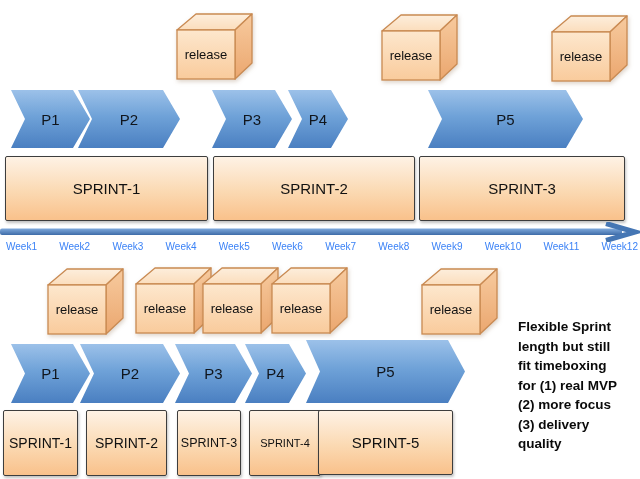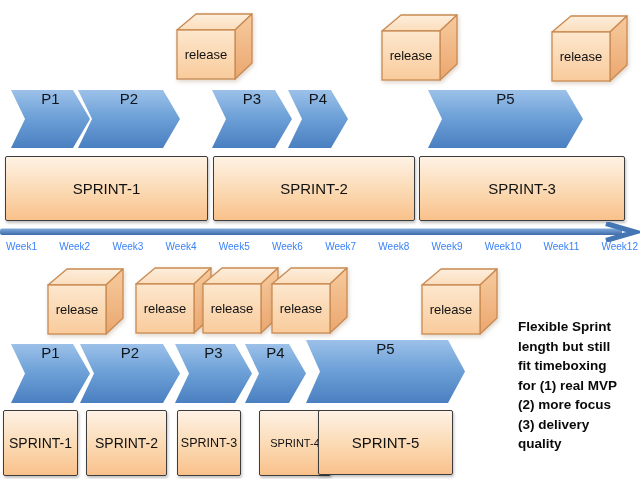--- a/index.html
+++ b/index.html
@@ -5,21 +5,21 @@
   html,body{margin:0;padding:0;background:#ffffff;}
   #stage{
     position:relative;width:640px;height:479px;background:#ffffff;
     font-family:"Liberation Sans",sans-serif;overflow:hidden;
   }
   
   .cube{position:absolute;filter:drop-shadow(1px 2px 2px rgba(120,80,40,.25));}
   .cube text{font-family:"Liberation Sans",sans-serif;font-size:13px;fill:#111;}
   
   .chev{
-    position:absolute;display:flex;align-items:flex-start;justify-content:center;
+    position:absolute;display:flex;align-items:center;justify-content:center;
     background:linear-gradient(180deg,#9cc1e9 0%,#6fa2d8 45%,#4a7fc1 100%);
     clip-path:polygon(0 0,calc(100% - 17px) 0,100% 50%,calc(100% - 17px) 100%,0 100%,14px 50%);
     filter:drop-shadow(1px 2px 2px rgba(40,60,90,.35));
   }
   .chev span{font-size:15px;color:#10151c;}
   
   .sprint{
     position:absolute;display:flex;align-items:center;justify-content:center;
     background:linear-gradient(180deg,#fef2e5 0%,#fbd9b2 55%,#f9c18b 100%);
     border:1.6px solid #3d3d3d;border-radius:2px;
@@ -176,21 +176,21 @@
 
   <div class="sprint" style="left:3px;top:410px;width:75px;height:66px">
       <span style="font-size:14px">SPRINT-1</span>
     </div>
   <div class="sprint" style="left:86px;top:410px;width:81px;height:66px">
       <span style="font-size:14px">SPRINT-2</span>
     </div>
   <div class="sprint" style="left:177px;top:410px;width:64px;height:66px">
       <span style="font-size:12.5px">SPRINT-3</span>
     </div>
-  <div class="sprint" style="left:259px;top:410px;width:72px;height:66px">
+  <div class="sprint" style="left:249px;top:410px;width:72px;height:66px">
       <span style="font-size:11px">SPRINT-4</span>
     </div>
   <div class="sprint" style="left:318px;top:410px;width:135px;height:65px">
       <span>SPRINT-5</span>
     </div>
 
   <div class="note">
     <div>Flexible Sprint</div>
     <div>length but still</div>
     <div>fit timeboxing</div>

